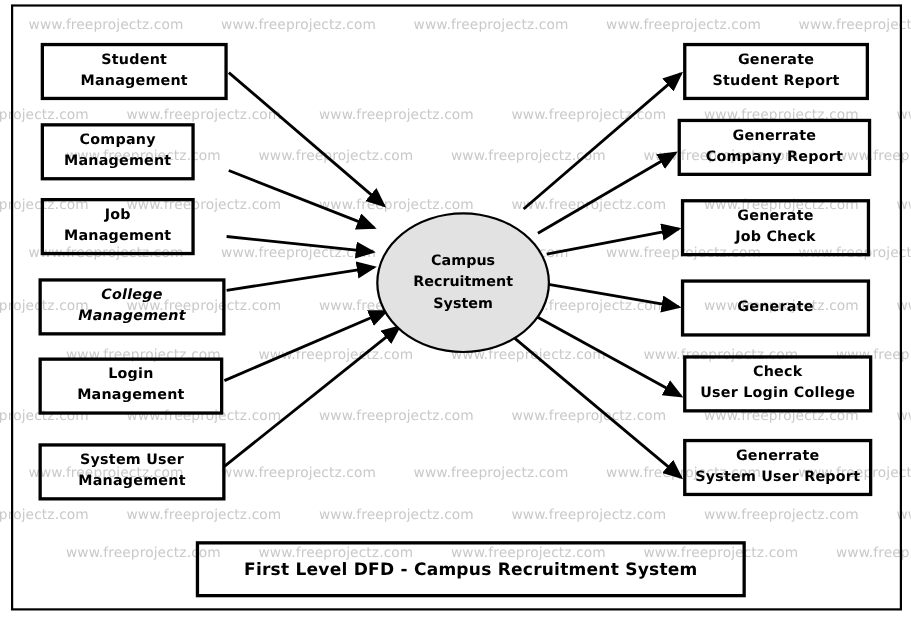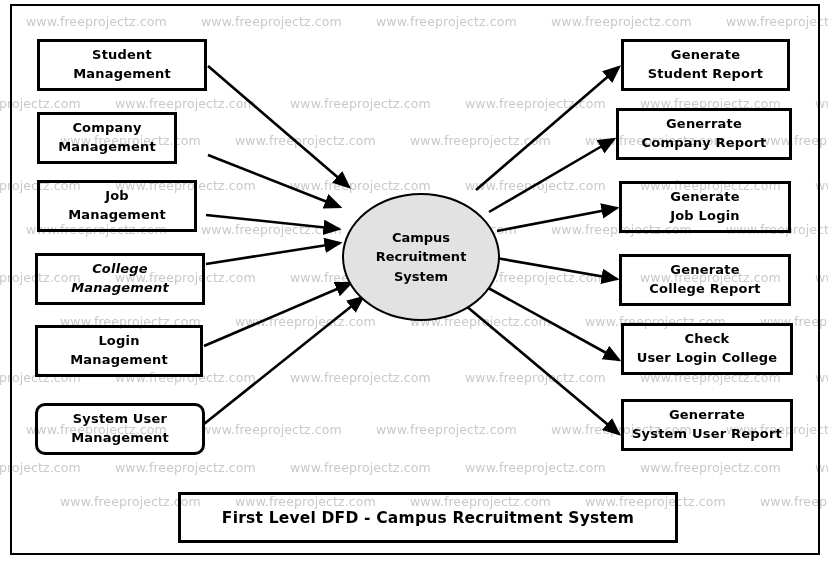--- a/index.html
+++ b/index.html
@@ -220,39 +220,39 @@
           <div>Student</div>
           <div>Management</div>
         </div>
       </div>
       <div class="proc-box" style="left: 37px; top: 112px; width: 140px; height: 52px;">
         <div class="label">
           <div>Company</div>
           <div>Management</div>
         </div>
       </div>
-      <div class="proc-box" style="left: 37px; top: 180px; width: 160px; height: 52px;">
+      <div class="proc-box" style="left: 37px; top: 180px; width: 140px; height: 52px;">
         <div class="label">
           <div>Job</div>
           <div>Management</div>
         </div>
       </div>
       <div class="proc-box" style="left: 35px; top: 253px; width: 170px; height: 52px; font-style: italic;">
         <div class="label">
           <div>College</div>
           <div>Management</div>
         </div>
       </div>
       <div class="proc-box" style="left: 35px; top: 325px; width: 168px; height: 52px;">
         <div class="label">
           <div>Login</div>
           <div>Management</div>
         </div>
       </div>
-      <div class="proc-box" style="left: 35px; top: 403px; width: 170px; height: 52px; border-radius: 10px;">
+      <div class="proc-box" style="left: 35px; top: 403px; width: 170px; height: 52px;">
         <div class="label">
           <div>System User</div>
           <div>Management</div>
         </div>
       </div>
     </div>
 
   <div id="central-process">
     <div class="label">
         <div>Campus</div>
@@ -270,27 +270,26 @@
       </div>
       <div class="proc-box" style="left: 616px; top: 108px; width: 176px; height: 52px;">
         <div class="label">
           <div>Generrate</div>
           <div>Company Report</div>
         </div>
       </div>
       <div class="proc-box" style="left: 619px; top: 181px; width: 172px; height: 52px;">
         <div class="label">
           <div>Generate</div>
-          <div>Job Login</div>
+          <div>Job Check</div>
         </div>
       </div>
       <div class="proc-box" style="left: 619px; top: 254px; width: 172px; height: 52px;">
         <div class="label">
           <div>Generate</div>
-          <div>College Report</div>
         </div>
       </div>
       <div class="proc-box" style="left: 621px; top: 323px; width: 172px; height: 52px;">
         <div class="label">
           <div>Check</div>
           <div>User Login College</div>
         </div>
       </div>
       <div class="proc-box" style="left: 621px; top: 399px; width: 172px; height: 52px;">
         <div class="label">

